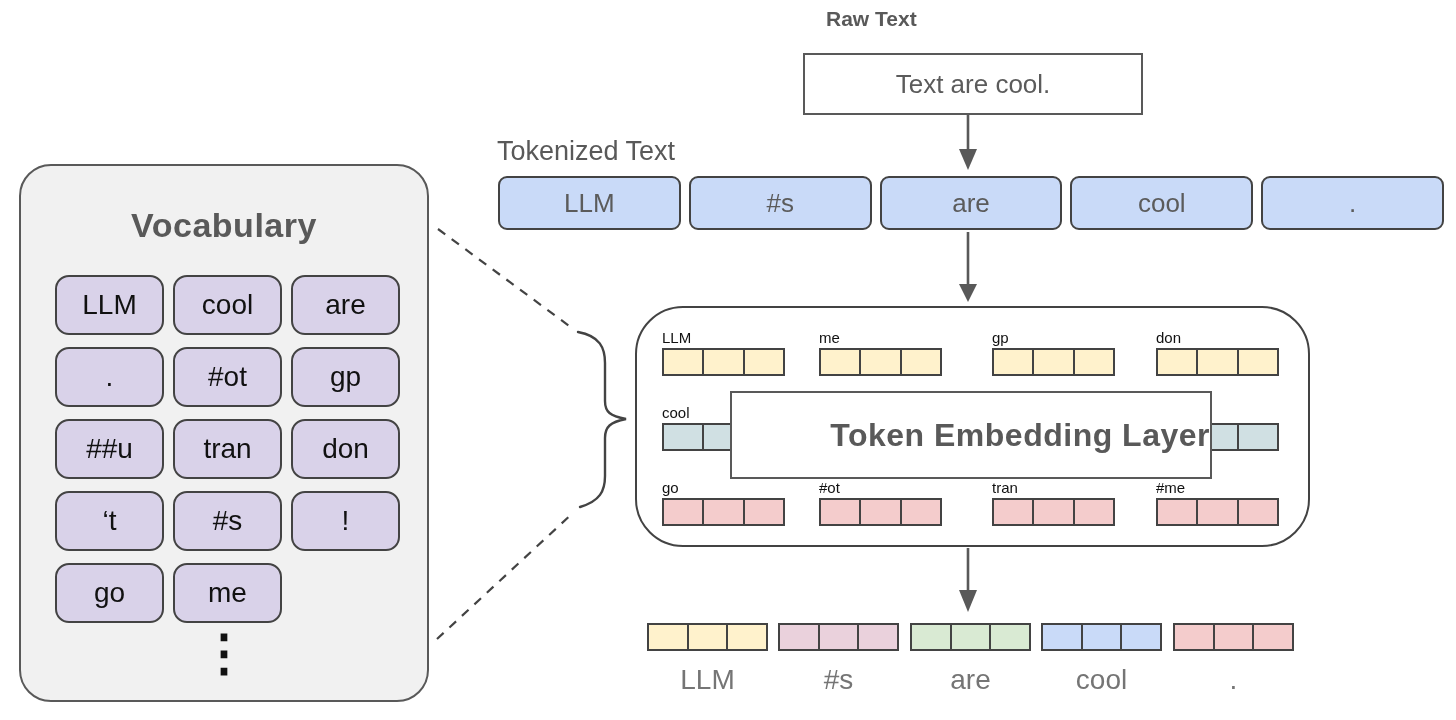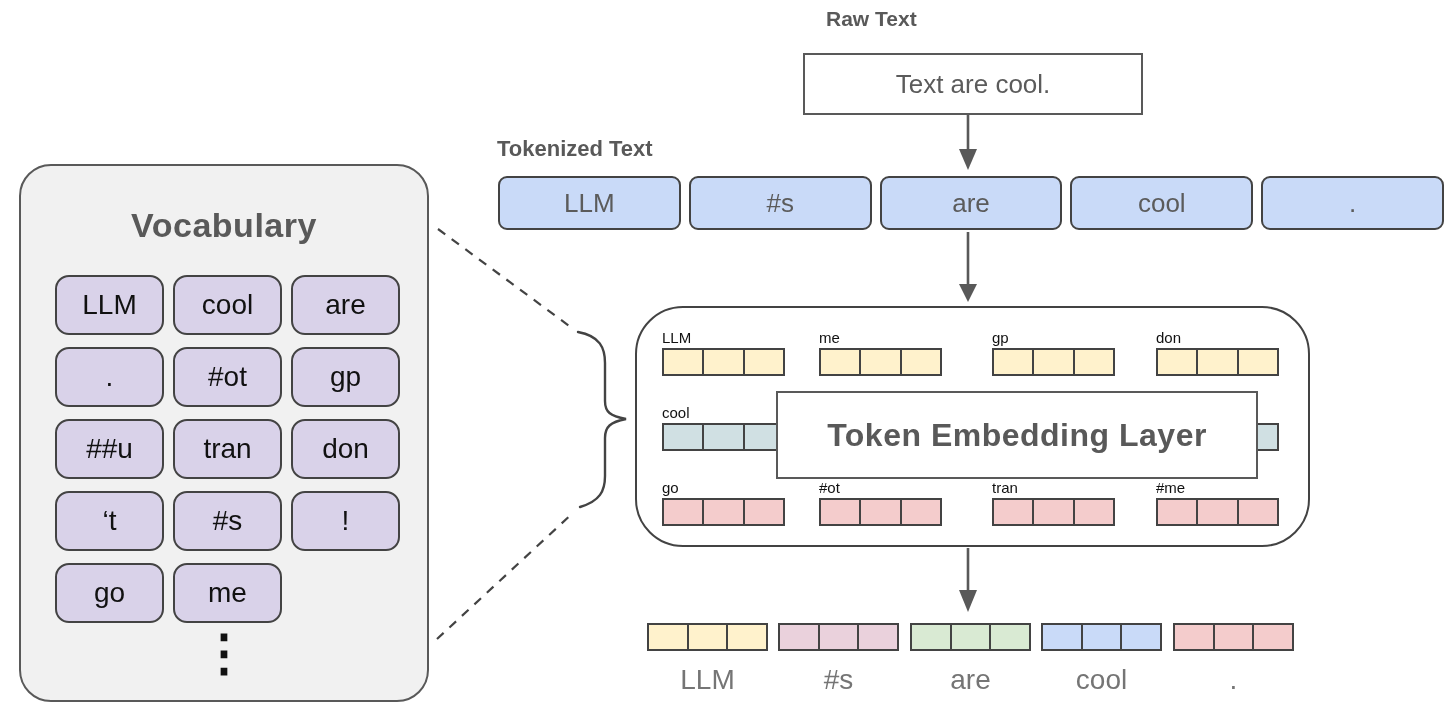--- a/index.html
+++ b/index.html
@@ -78,21 +78,21 @@
     background: #ffffff;
     border: 2px solid #595959;
     display: flex; align-items: center; justify-content: center;
     font-size: 26px; color: #5b5b5b;
   }
 
   
   .tok-title {
     position: absolute;
     left: 497px; top: 136px;
-    font-size: 22px; font-weight: bold;
+    font-size: 27px; font-weight: normal;
     color: var(--heading-gray);
   }
   .token-row {
     position: absolute;
     left: 498px; top: 176px;
     width: 946px;
     display: flex; gap: 8px;
   }
   .token-box {
     flex: 1;
@@ -127,21 +127,21 @@
   }
   .cell { flex: 1; border-left: 2px solid var(--border-dark); }
   .cell:first-child { border-left: none; }
   .tel-box {
     position: absolute;
     left: 93px; top: 83px;
     width: 482px; height: 88px;
     background: #ffffff;
     border: 2px solid #595959;
     z-index: 5;
-    display: flex; align-items: center; justify-content: center; margin-left: 46px;
+    display: flex; align-items: center; justify-content: flex-end;
   }
   .tel-label {
     font-size: 32px; font-weight: bold;
     color: var(--heading-gray);
     letter-spacing: 0.5px;
   }
 
   
   .out-block { position: absolute; top: 623px; width: 121px; }
   .out-block .vec { width: 121px; height: 28px; }

